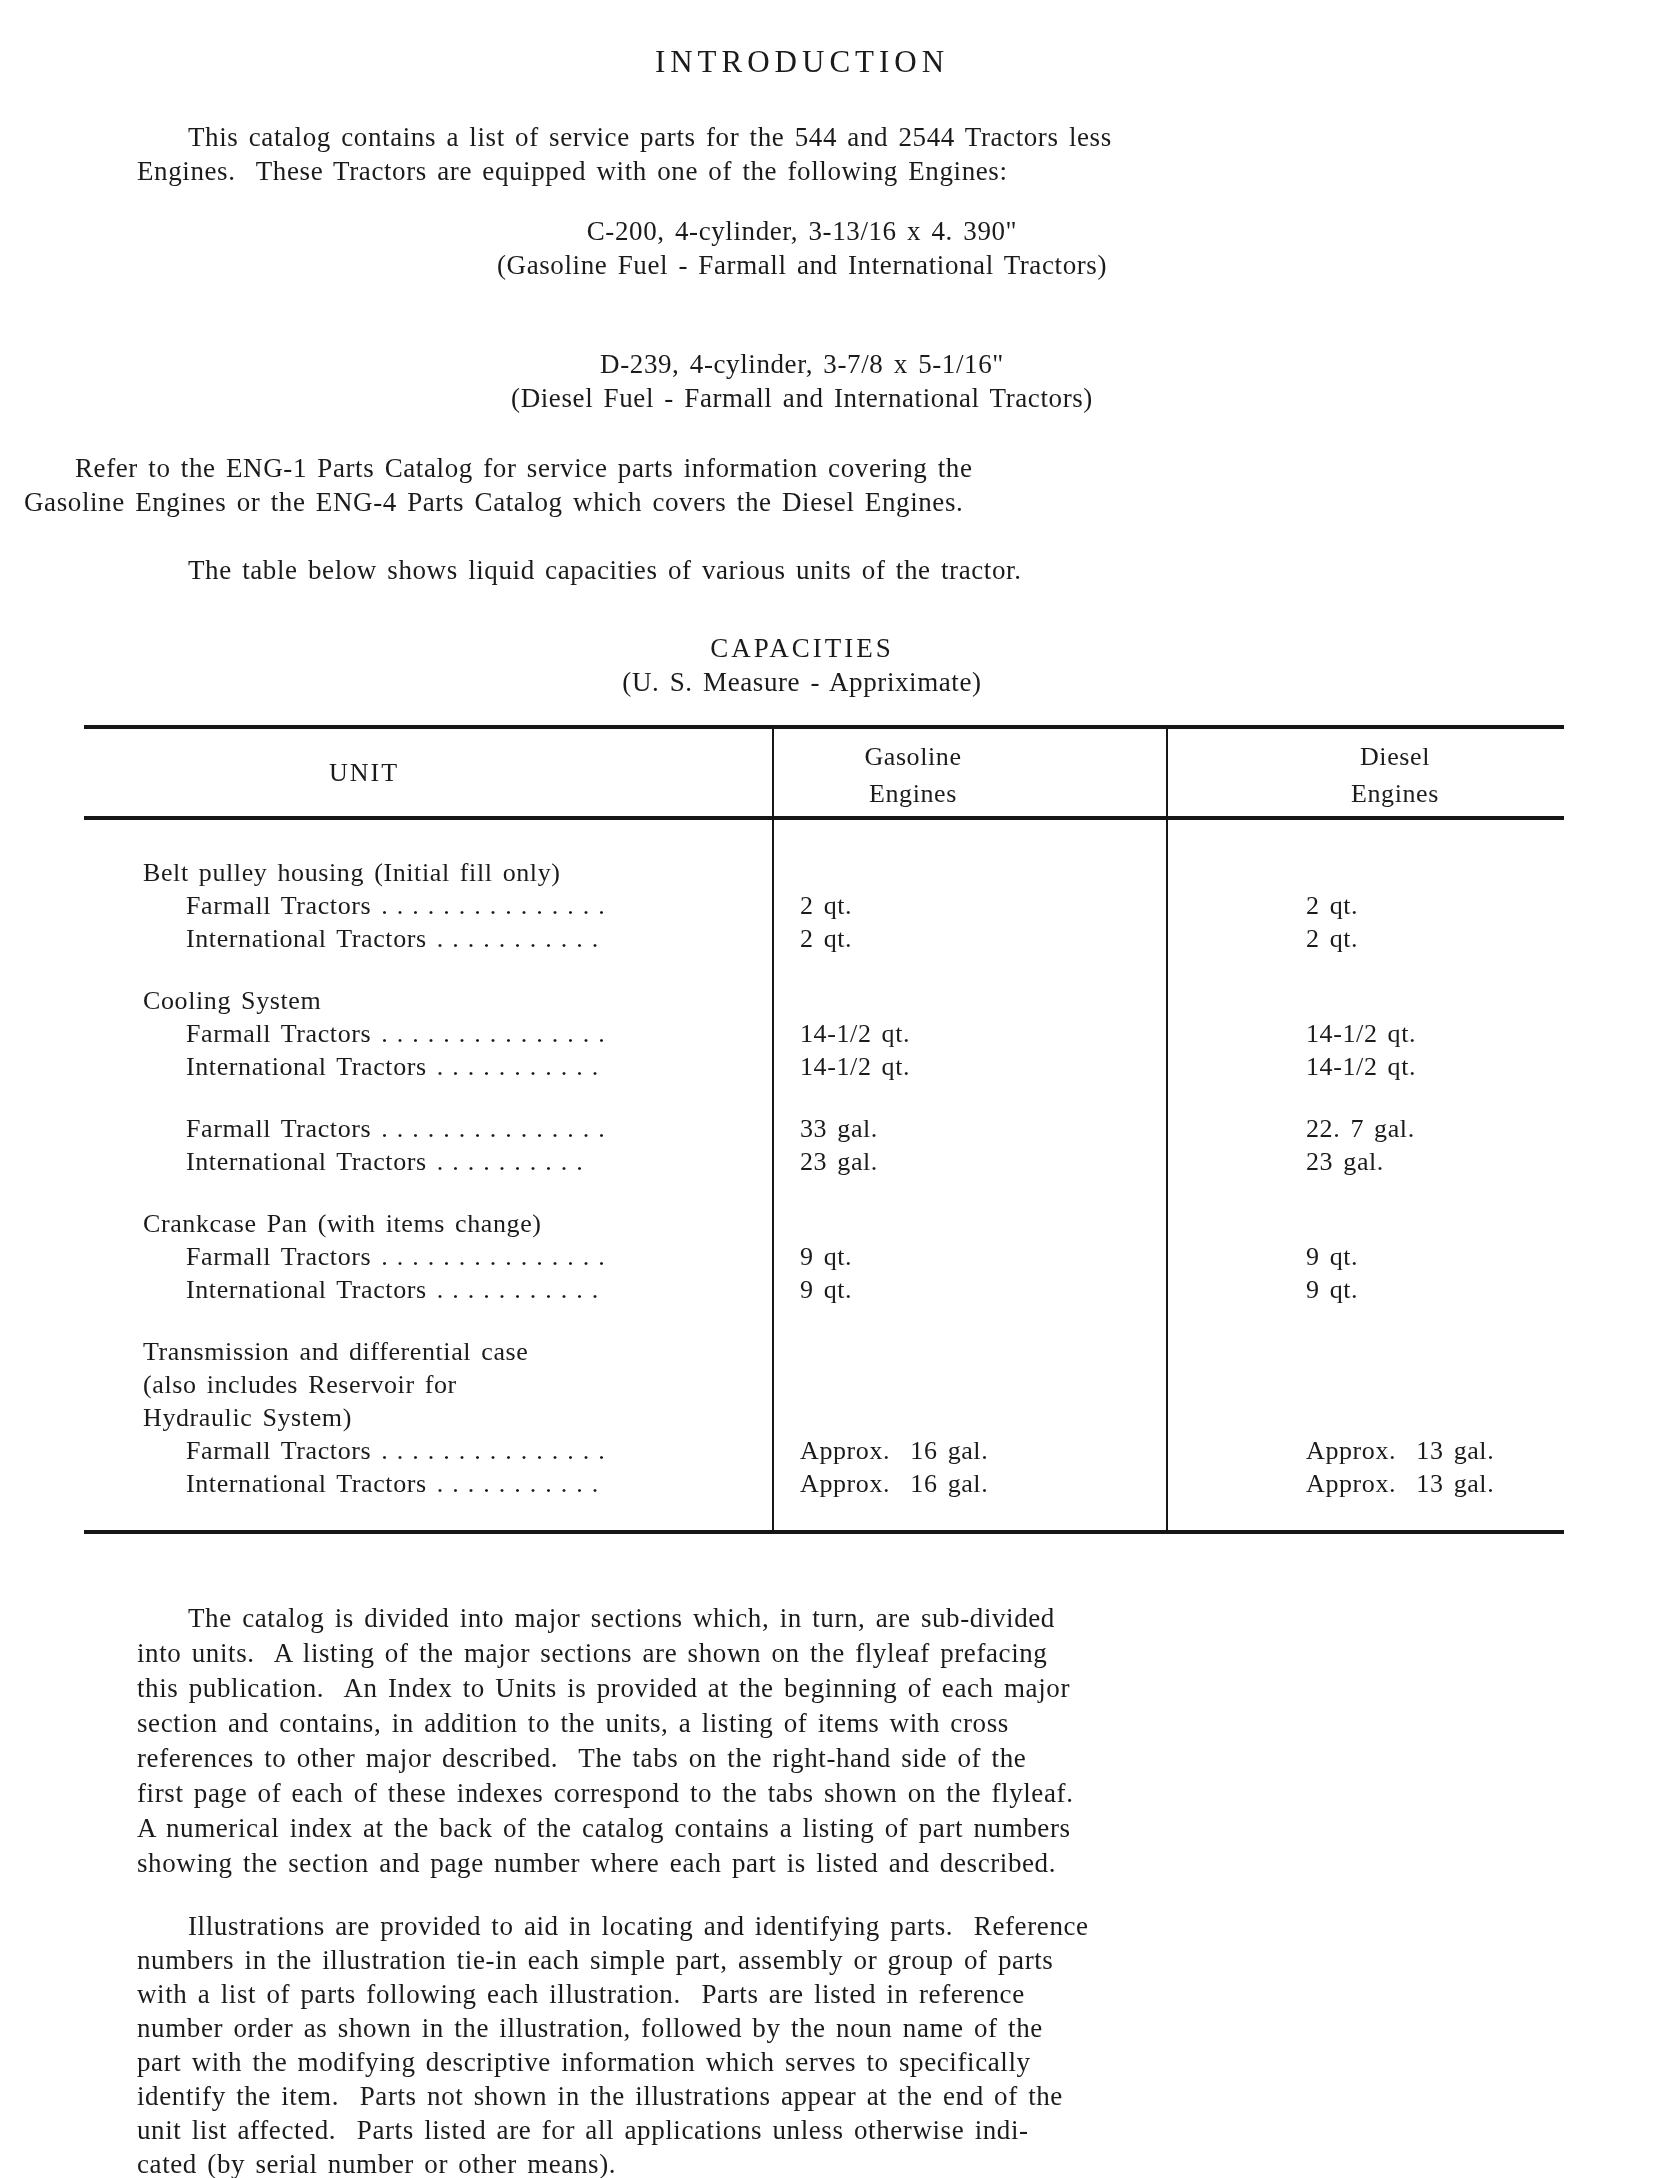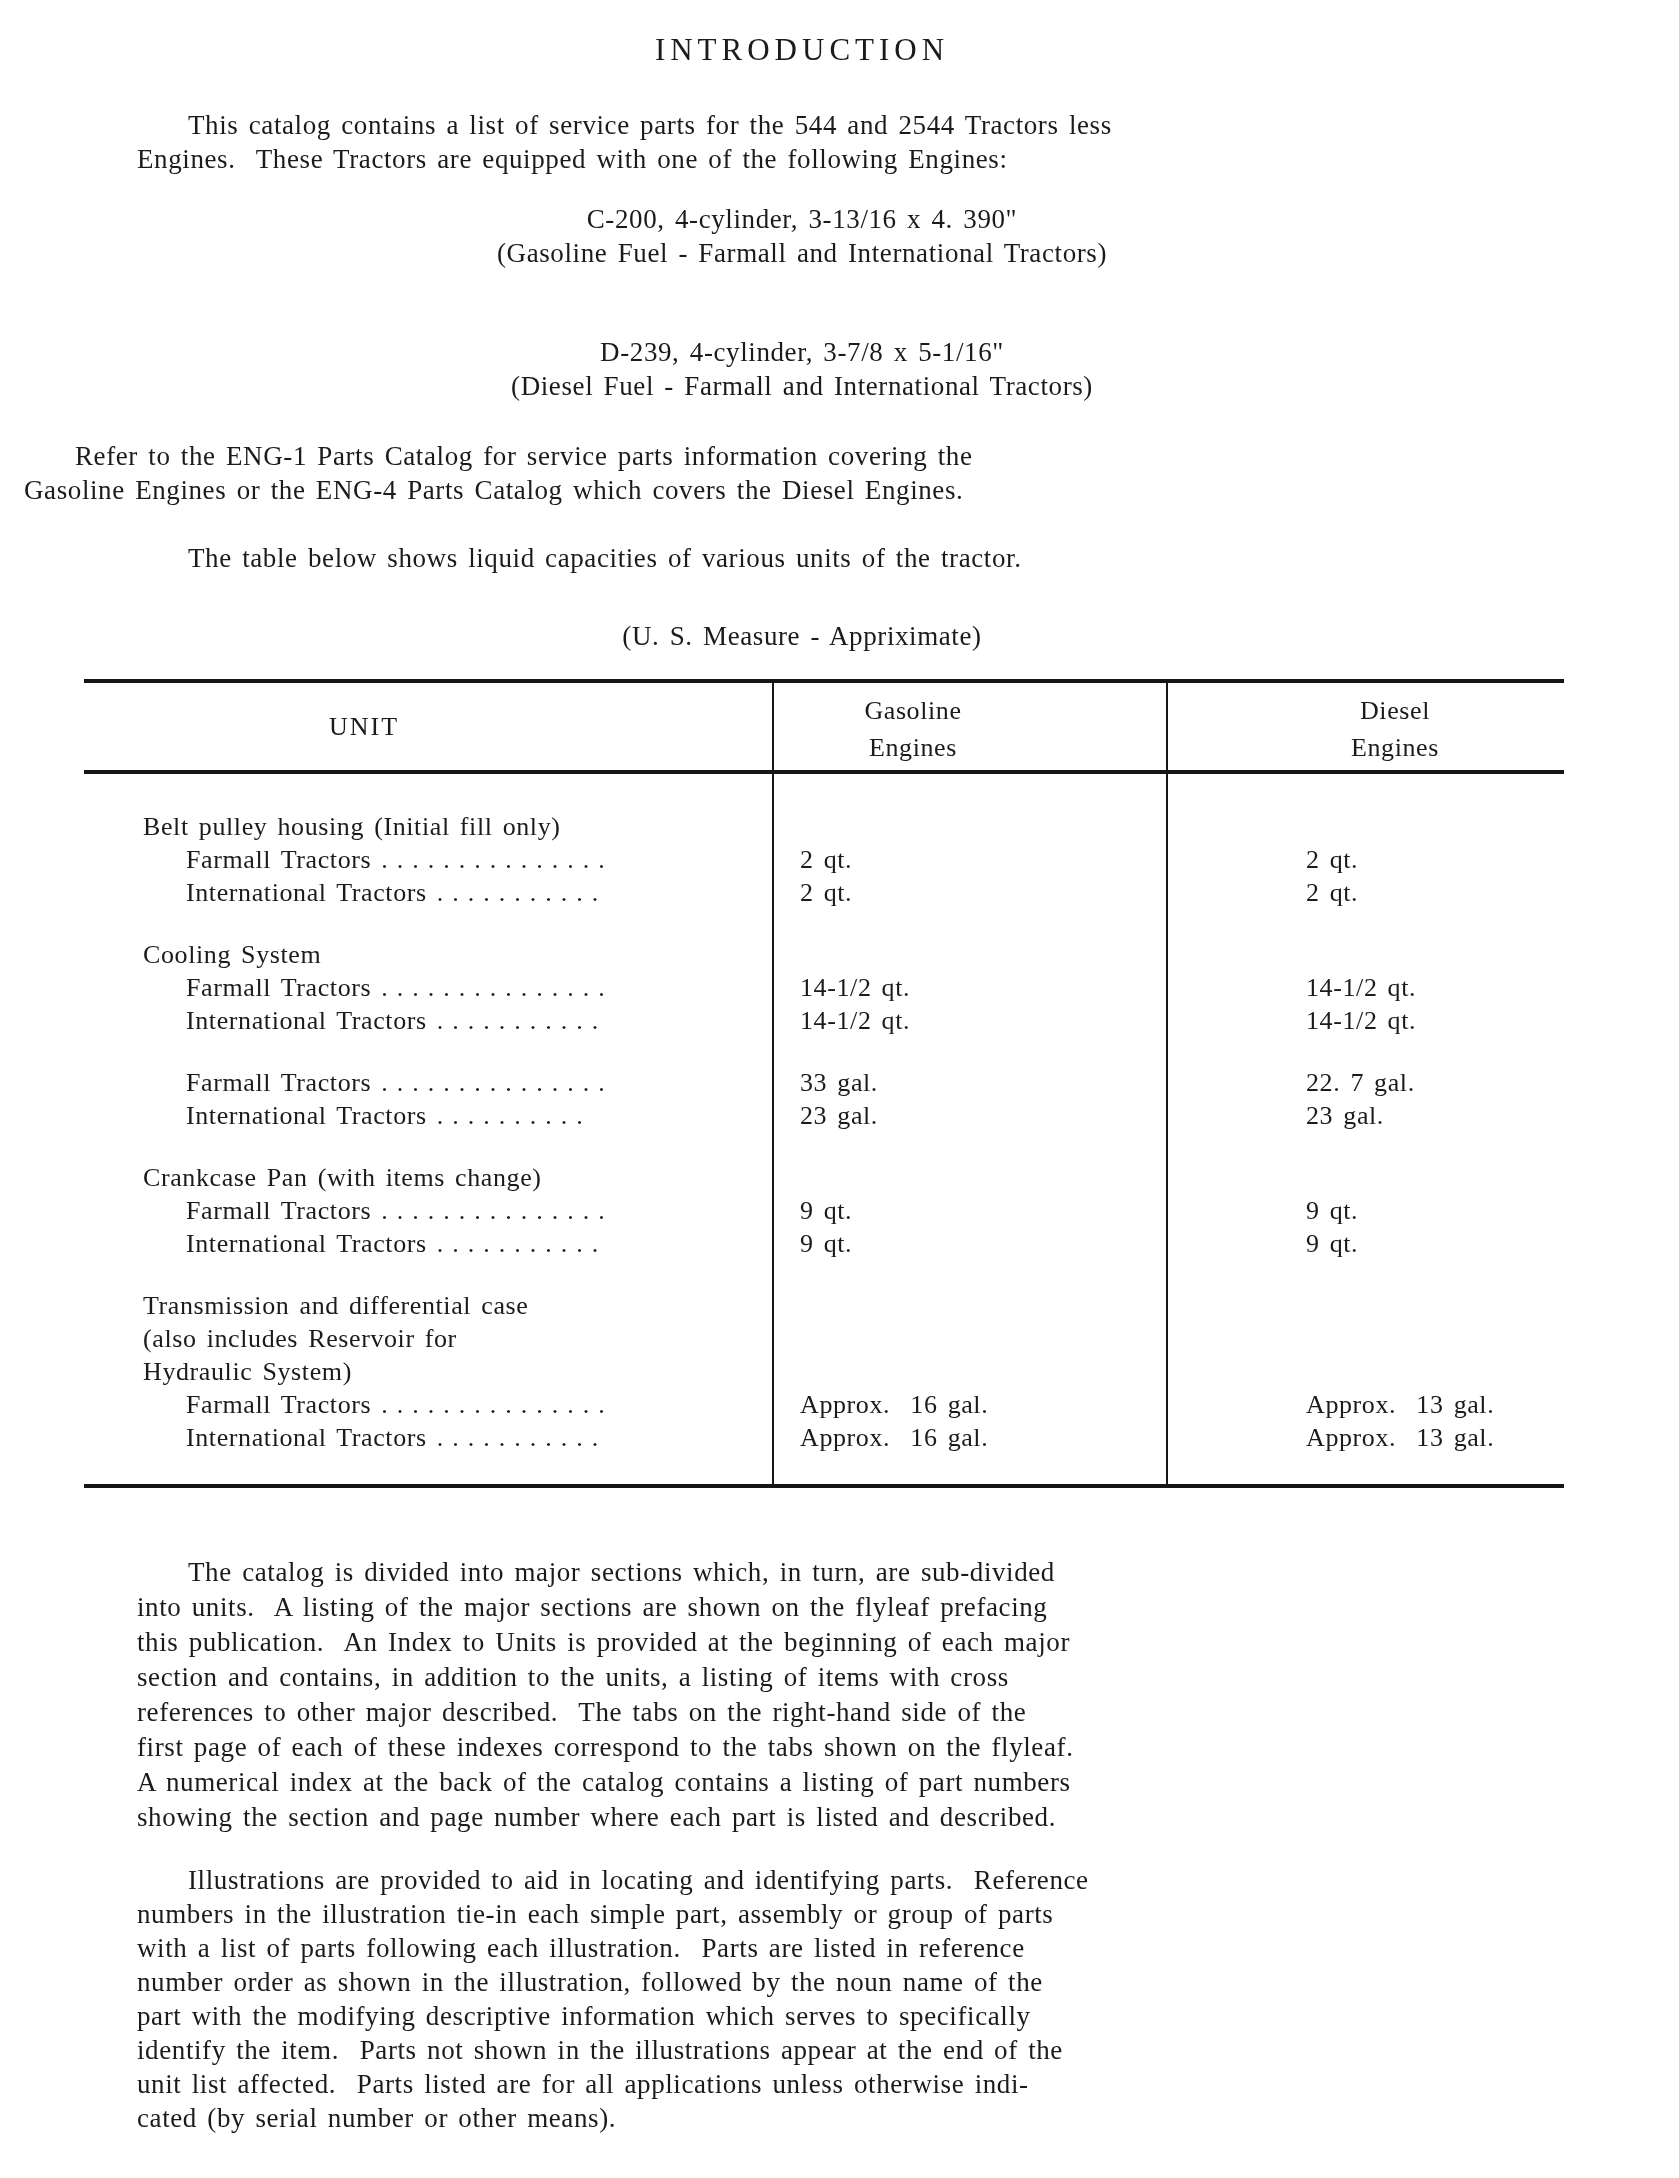--- a/index.html
+++ b/index.html
@@ -9,21 +9,21 @@
     margin:0 auto;
     background:#ffffff;
     color:#1b1b1b;
     font-family:"Liberation Serif","DejaVu Serif",serif;
     overflow:hidden;
     letter-spacing:0.6px;
     word-spacing:3px;
   }
   .center-zone { width:1604px; text-align:center; }
   h1.title {
-    margin:32px 0 0 0;
+    margin:44px 0 0 0;
     font-size:31px; font-weight:normal;
     line-height:36px; letter-spacing:5px;
   }
   .para { margin-left:137px; width:1386px; font-size:27px; line-height:34px; }
   .para .line { white-space:pre-wrap; }
   .para.indent-first .line:first-child { text-indent:51px; }
   .para-b { line-height:35px; }
 
   .spec { font-size:27px; line-height:34px; }
   .spec .line { white-space:pre-wrap; }
@@ -95,20 +95,21 @@
   <div class="para indent-first" id="refer-para">
       <div class="line">Refer to the ENG-1 Parts Catalog for service parts information covering the</div>
       <div class="line">Gasoline Engines or the ENG-4 Parts Catalog which covers the Diesel Engines.</div>
     </div>
 
   <div class="para indent-first" id="table-intro-para">
       <div class="line">The table below shows liquid capacities of various units of the tractor.</div>
     </div>
 
   <div class="center-zone caps-head">
+    <div class="caps-title">CAPACITIES</div>
     <div class="caps-sub">(U. S.  Measure - Appriximate)</div>
   </div>
 
   <div class="cap-table">
     <div class="vline vline-1"></div>
     <div class="vline vline-2"></div>
 
     <div class="t-head">
       <div class="c1 h-unit">UNIT</div>
       <div class="c2 h-gas">

